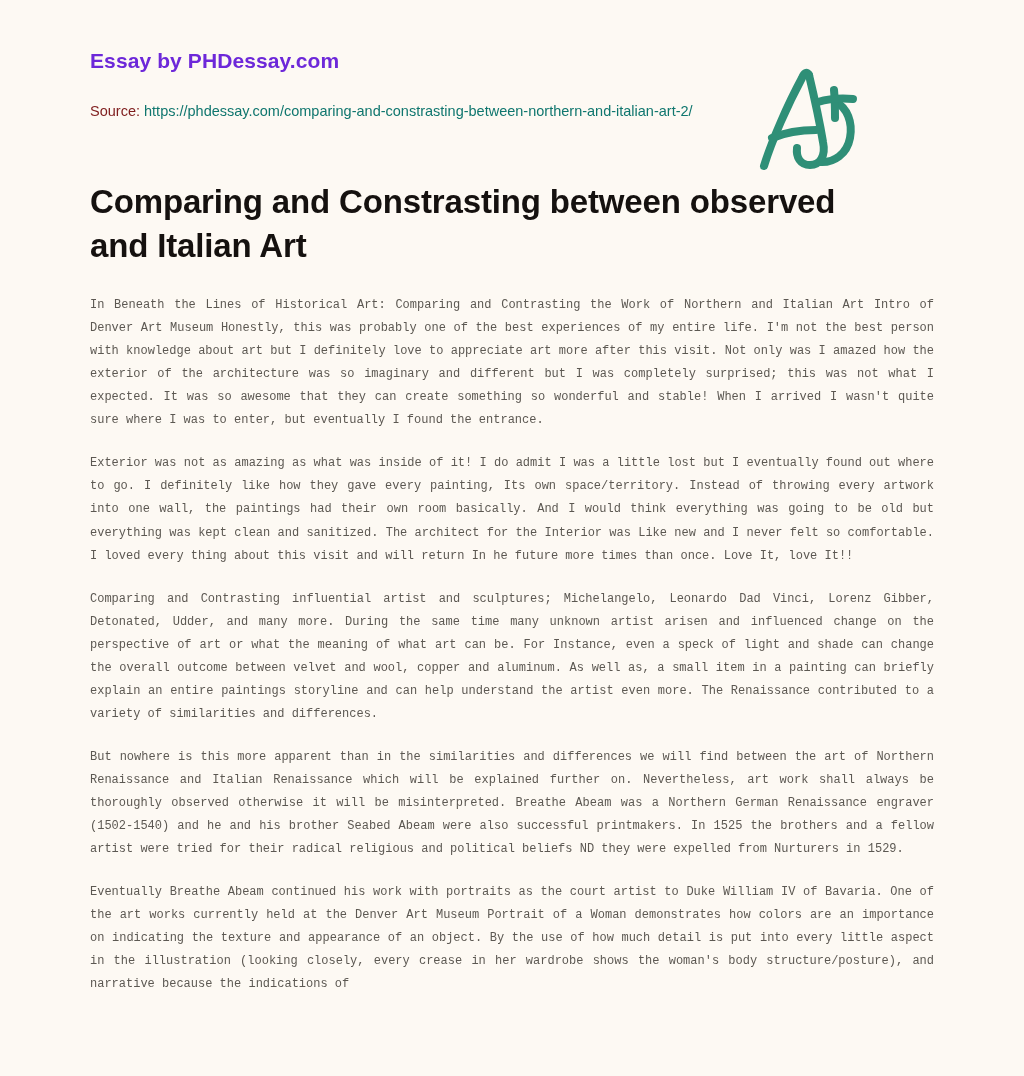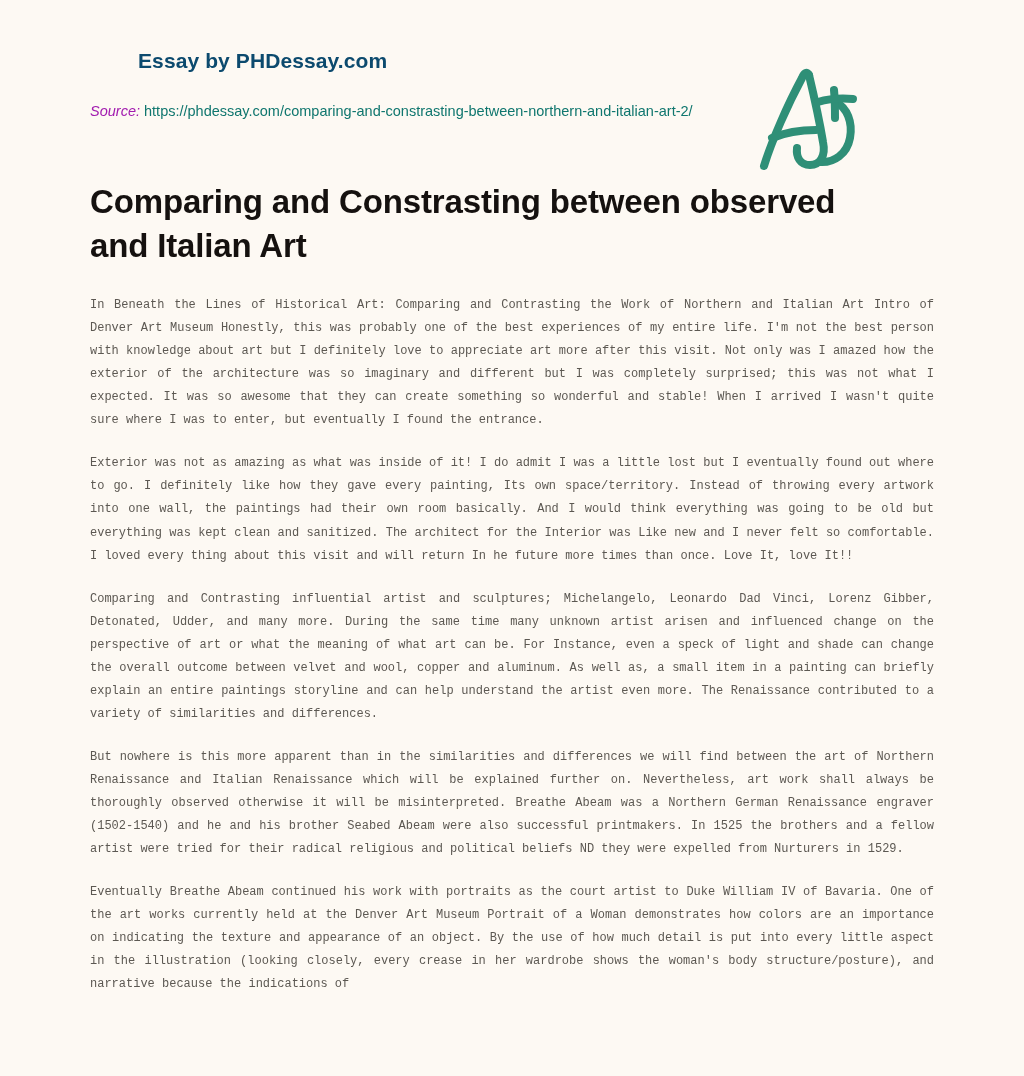--- a/index.html
+++ b/index.html
@@ -24,38 +24,36 @@
 
   
   .header {
     position: relative;
     padding-top: 48px;
   }
 
   .brandline {
     font-size: 21px;
     font-weight: bold;
-    color: #0c4a6e;
+    color: #6d28d9;
     letter-spacing: 0.1px;
     line-height: 1.2;
-    margin-left: 48px;
   }
 
   .source-row {
     margin-top: 26px;
     font-size: 14.5px;
     line-height: 1.72;
     color: #7d7871;
     max-width: 640px;
     word-break: break-word;
   }
 
   .source-label {
-    color: #a21caf;
-    font-style: italic;
+    color: #7f1d1d;
   }
 
   .source-url {
     color: #0f766e;
     text-decoration: none;
   }
 
   
   .logo {
     position: absolute;

